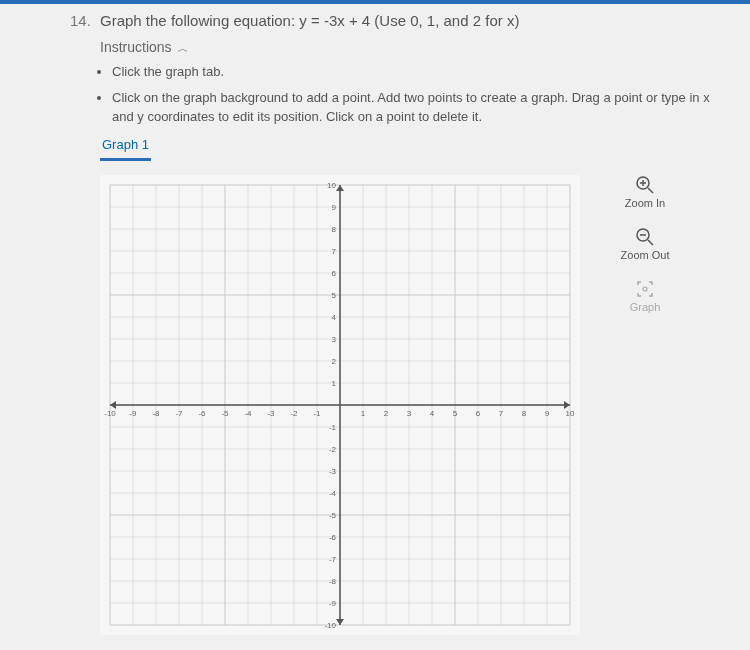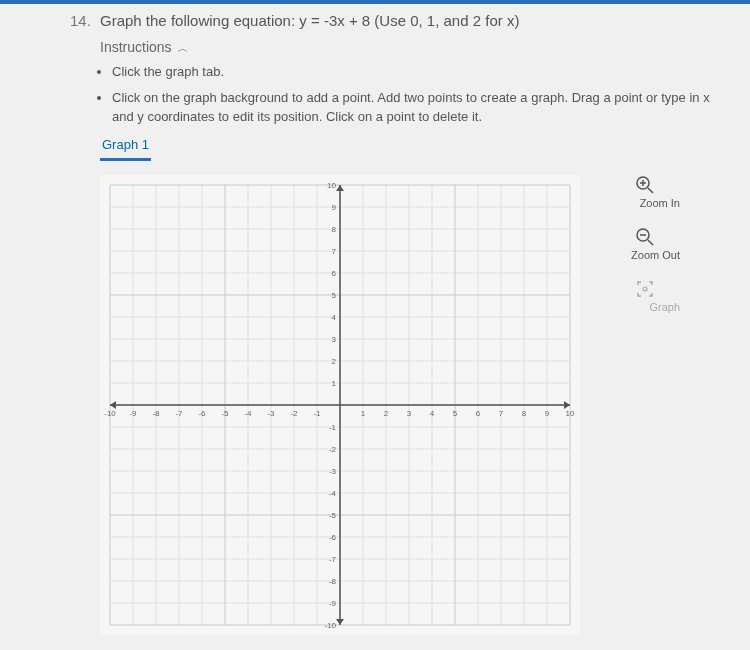--- a/index.html
+++ b/index.html
@@ -74,35 +74,34 @@
     .controls {
       margin-left: 30px;
       width: 70px;
       text-align: center;
       color: #555;
       font-size: 11px;
     }
     .control-btn {
       margin-bottom: 18px;
       cursor: pointer;
-      text-align: right;
     }
     .control-btn .icon {
       display: block;
       margin: 0 auto 2px auto;
     }
     .disabled { color: #aaa; }
   </style>
 </head>
 <body>
 
 <div class="page">
   <div class="question-row">
     <div class="question-number">14.</div>
-    <div class="question-text">Graph the following equation: y = -3x + 8 (Use 0, 1, and 2 for x)</div>
+    <div class="question-text">Graph the following equation: y = -3x + 4 (Use 0, 1, and 2 for x)</div>
   </div>
 
   <div class="instructions-header">
     <span>Instructions</span>
     <span class="caret">︿</span>
   </div>
 
   <ul class="instructions-list">
     <li>Click the graph tab.</li>
     <li>Click on the graph background to add a point. Add two points to create a graph. Drag a point or type in x and y coordinates to edit its position. Click on a point to delete it.</li>

